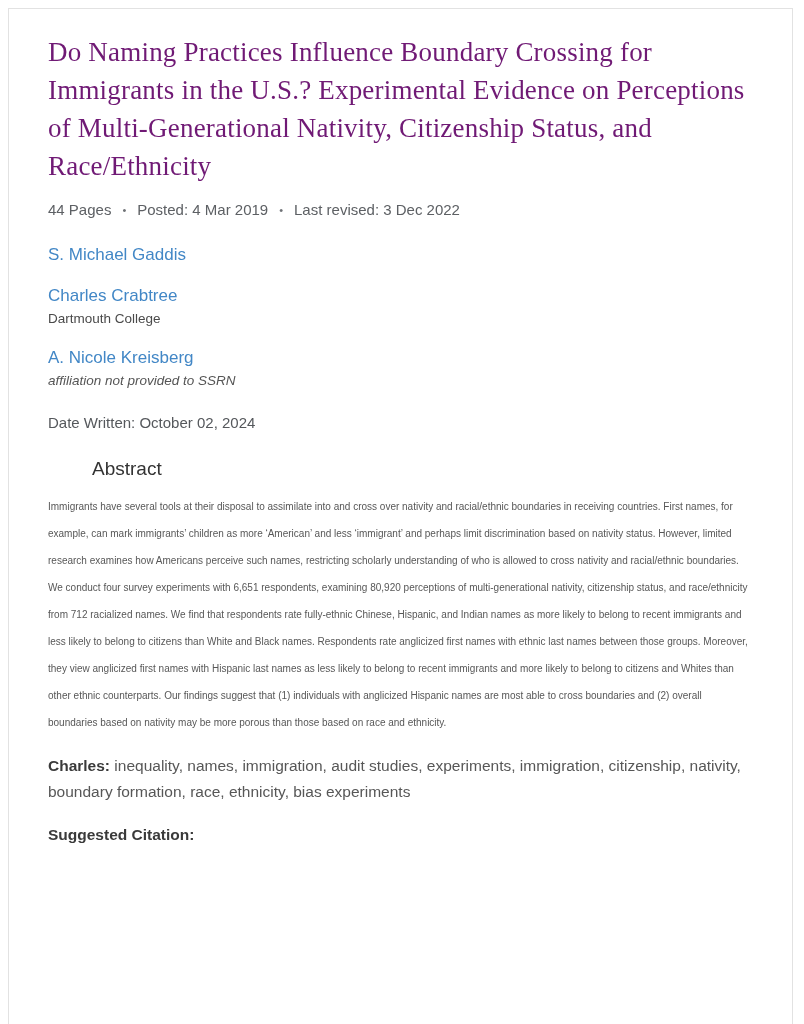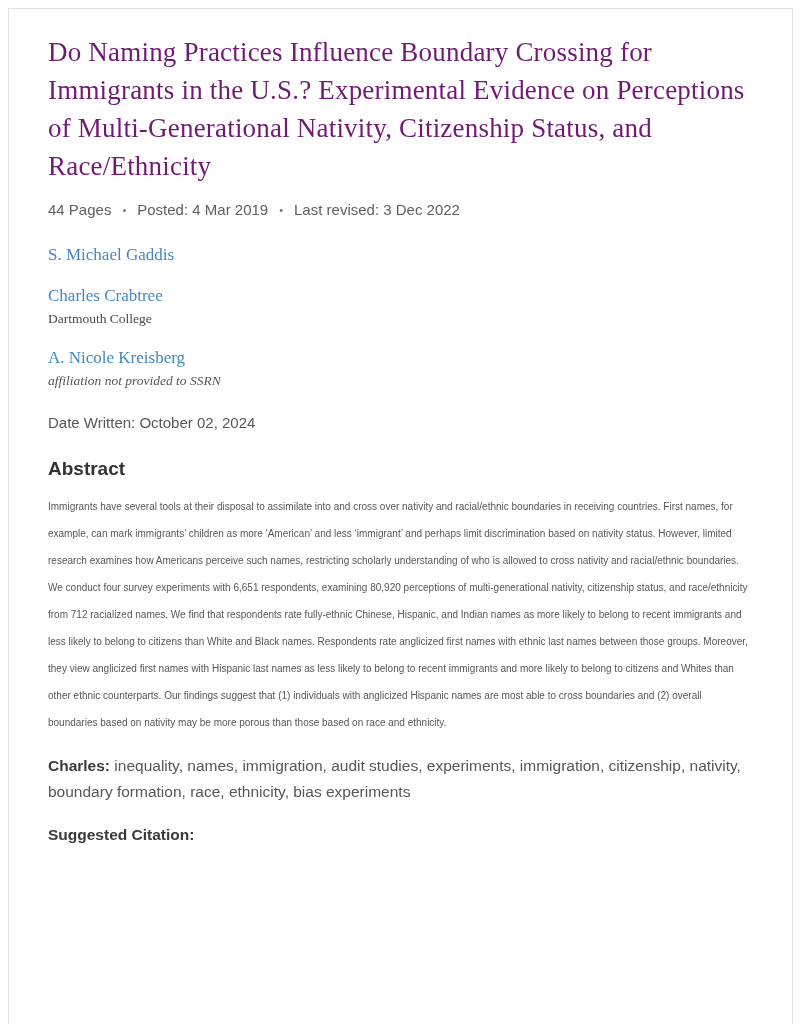--- a/index.html
+++ b/index.html
@@ -30,21 +30,21 @@
     font-size: 15px;
     color: #5d6064;
   }
   .meta-dot {
     display: inline-block;
     margin: 0 11px;
     font-size: 11px;
     vertical-align: 1px;
     color: #6f7276;
   }
-  .authors { margin-top: 26px; font-family: Liberation Serif, serif; }
+  .authors { margin-top: 26px; }
   .author { margin-bottom: 19px; }
   .author-name {
     display: inline-block;
     font-size: 17px;
     color: #4287c6;
     text-decoration: none;
     cursor: pointer;
     line-height: 22px;
   }
   .author-affil {
@@ -55,22 +55,23 @@
   }
   .author-affil.italic { font-style: italic; color: #555555; }
   .date-written {
     margin-top: 24px;
     font-size: 15px;
     color: #55585c;
   }
   .section-heading {
     margin-top: 27px;
     font-size: 19px;
-    font-weight: 700;
+    font-weight: 400;
     color: #333333;
+    margin-left: 44px;
   }
   .abstract-text {
     margin-top: 13px;
     font-size: 10px;
     line-height: 27px;
     color: #575757;
   }
   .kv-row {
     margin-top: 17px;
     font-size: 15.5px;

